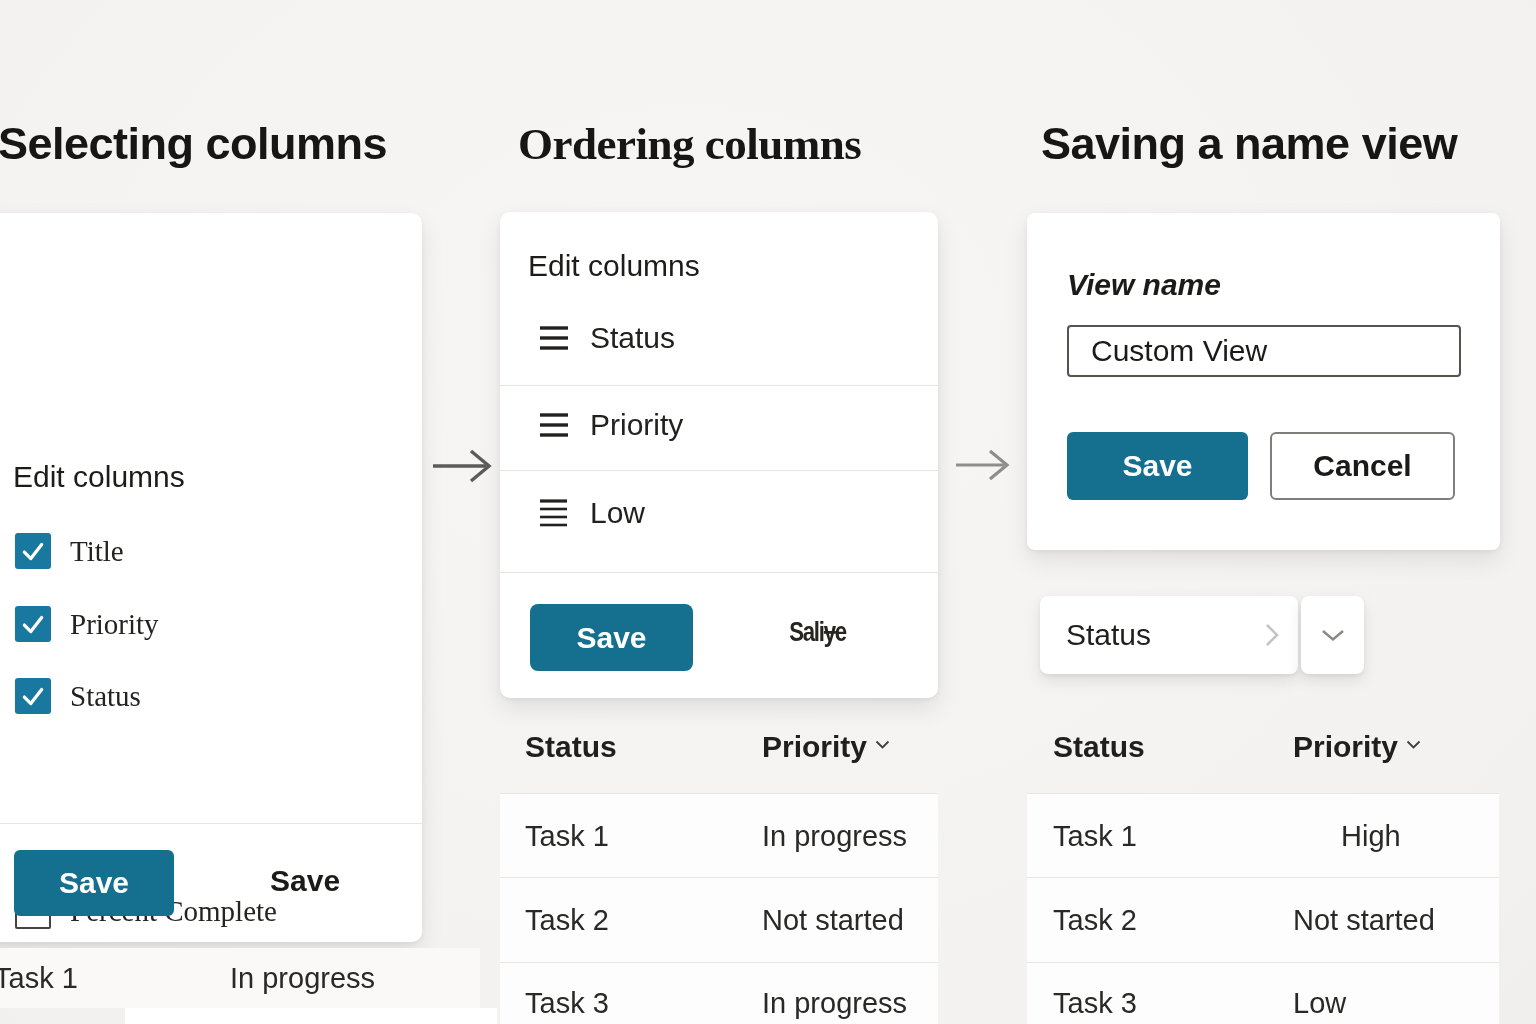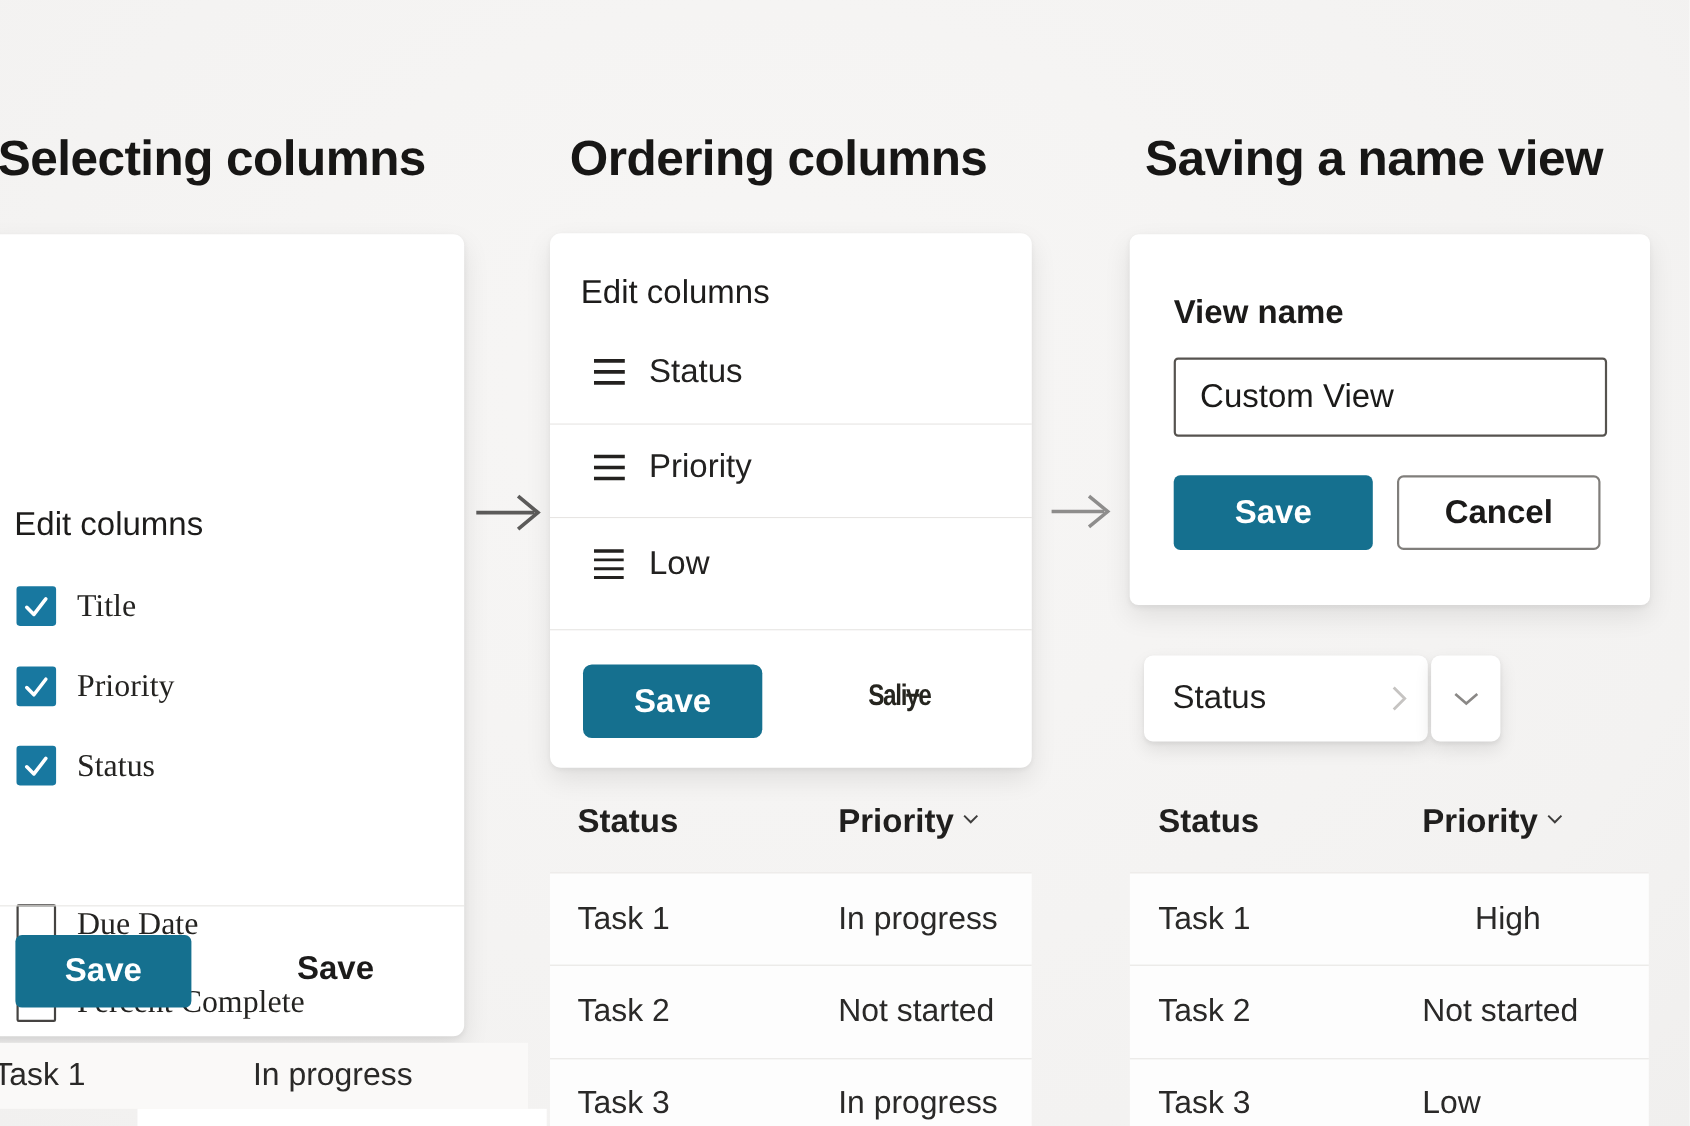--- a/index.html
+++ b/index.html
@@ -57,21 +57,21 @@
     position:absolute;background:#fff;border-radius:8px;box-shadow:0 2px 4px rgba(0,0,0,.06),0 7px 16px rgba(0,0,0,.09);
     display:flex;align-items:center;justify-content:center;cursor:pointer;
   }
   .preview-row{position:absolute;background:#faf9f8;}
   .hdr-chev{margin-left:8px;margin-top:-6px;}
 </style>
 </head>
 <body>
 
 <div class="abs heading" style="left:-2px;top:118px;">Selecting columns</div>
-<div class="abs heading" style="left:518px;top:118px;">Ordering columns</div>
+<div class="abs heading" style="left:518px;top:118px;font-family:Liberation Serif, serif;">Ordering columns</div>
 <div class="abs heading" style="left:1041px;top:118px;">Saving a name view</div>
 
 <svg class="abs" style="left:430px;top:446px;" width="66" height="40">
   <line x1="3" y1="20" x2="56" y2="20" stroke="#5C5B5A" stroke-width="3.4"></line>
   <polyline points="41,5 59,20 41,35" fill="none" stroke="#5C5B5A" stroke-width="3.4"></polyline>
 </svg>
 <svg class="abs" style="left:954px;top:445px;" width="60" height="40">
   <line x1="2" y1="20" x2="50" y2="20" stroke="#8E8D8C" stroke-width="3.2"></line>
   <polyline points="36,6 53,20 36,34" fill="none" stroke="#8E8D8C" stroke-width="3.2"></polyline>
 </svg>
@@ -96,24 +96,20 @@
     <span class="cb-label">Priority</span>
   </div>
   <div class="cb-row" style="top:465px;">
     <span class="cb-box checked">
       <svg viewBox="0 0 24 24" width="26" height="26">
           <polyline points="4,13 10,19 20,6" fill="none" stroke="#fff" stroke-width="3" stroke-linecap="round" stroke-linejoin="round"></polyline>
         </svg>
     </span>
     <span class="cb-label">Status</span>
   </div>
-  <div class="cb-row" style="top:609px;">
-    <span class="cb-box unchecked"></span>
-    <span class="cb-label">Due Date</span>
-  </div>
   <div class="cb-row" style="top:680px;">
     <span class="cb-box unchecked"></span>
     <span class="cb-label">Percent Complete</span>
   </div>
   <div class="cb-row" style="top:752px;">
     <span class="cb-box unchecked"></span>
     <span class="cb-label">Start Date</span>
   </div>
 
   <div class="divider" style="top:610px;"></div>
@@ -182,22 +178,22 @@
     <span class="tcell" style="left:25px;">Task 2</span>
     <span class="tcell" style="left:262px;">Not started</span>
   </div>
   <div class="trow" style="top:257px;height:62px;">
     <span class="tcell" style="left:25px;top:40px;">Task 3</span>
     <span class="tcell" style="left:262px;top:40px;">In progress</span>
   </div>
 </div>
 
 <div class="card" style="left:1027px;top:213px;width:473px;height:337px;border-radius:8px;">
-  <div class="abs vn-label" style="left:40px;top:55px;">View name</div>
-  <input class="vn-input" style="left: 40px; top: 112px; width: 394px; height: 72px;" type="text" value="Custom View">
+  <div class="abs vn-label" style="left:40px;top:55px;font-style:italic;">View name</div>
+  <input class="vn-input" style="left: 40px; top: 112px; width: 394px; height: 52px;" type="text" value="Custom View">
   <button class="btn-primary" style="left:40px;top:219px;width:181px;height:68px;">Save</button>
   <button class="btn-outline" style="left:243px;top:219px;width:185px;height:68px;">Cancel</button>
 </div>
 
 <div class="split-main" style="left:1040px;top:596px;width:258px;height:78px;">
   <span class="lbl">Status</span>
   <svg style="margin-right:18px;" width="16" height="26">
     <polyline points="3,3 13,13 3,23" fill="none" stroke="#c6c4c2" stroke-width="2.6"></polyline>
   </svg>
 </div>

